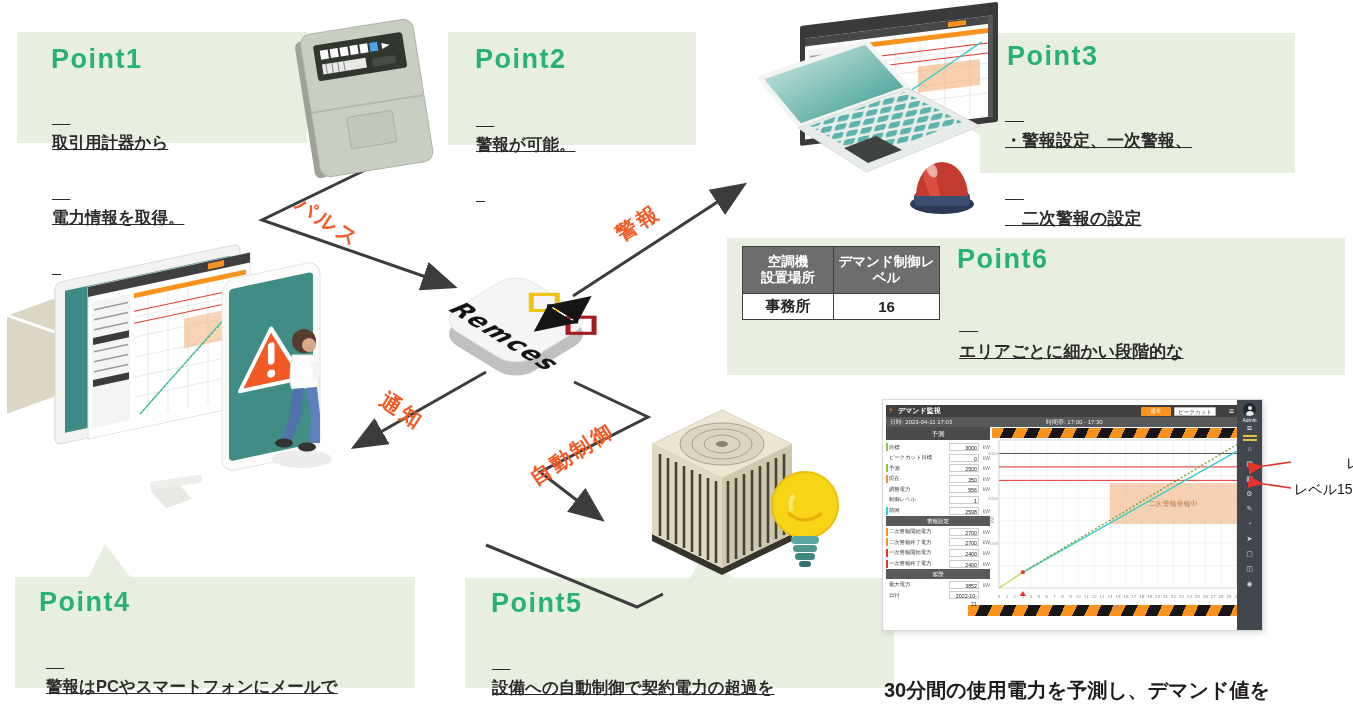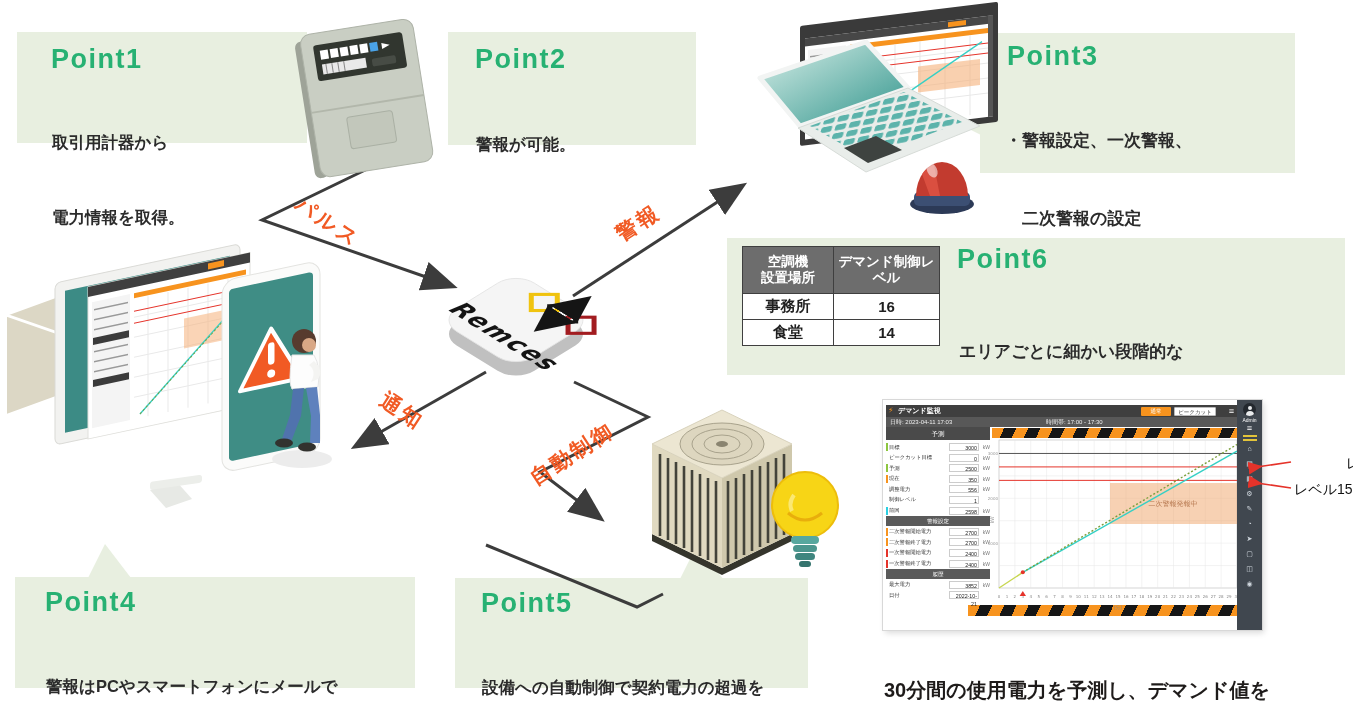--- a/index.html
+++ b/index.html
@@ -2,21 +2,21 @@
 <html><head>
 <meta charset="utf-8">
 <style>
   html,body{margin:0;padding:0;background:#fff;}
   body{width:1353px;height:716px;position:relative;overflow:hidden;
        font-family:"Liberation Sans","DejaVu Sans",sans-serif;}
   .abs{position:absolute;}
   
   .panel{position:absolute;background:#e8efe0;z-index:1;}
   .ptitle{position:absolute;font-weight:bold;color:#27b173;font-size:27px;letter-spacing:1.5px;}
-  .pbody{position:absolute;font-weight:bold;color:#2b2b2b;font-size:16.5px;line-height:25px;white-space:pre;}
+  .pbody{position:absolute;font-weight:bold;color:#2b2b2b;font-size:16.5px;line-height:25px;white-space:pre;text-decoration:underline;}
   .tail-up{position:absolute;width:0;height:0;border-left:17px solid transparent;border-right:26px solid transparent;border-bottom:34px solid #e8efe0;}
   .tail-left{position:absolute;width:0;height:0;border-top:15px solid transparent;border-bottom:15px solid transparent;border-right:30px solid #e8efe0;}
   
   .flow-label{position:absolute;color:#f15a24;font-weight:bold;font-size:21px;letter-spacing:3px;z-index:6;transform-origin:left center;white-space:nowrap;}
   
   table.ctl{border-collapse:collapse;background:#fff;}
   table.ctl th{background:#6d6d6d;color:#fff;font-size:13.5px;font-weight:bold;border:1px solid #3f3f3f;line-height:16px;}
   table.ctl td{border:1px solid #3f3f3f;font-size:15px;color:#1f1f1f;text-align:center;height:23px;font-weight:bold;}
   table.ctl th.c1{width:88px;height:44px;}
   table.ctl th.c2{width:103px;}
@@ -116,44 +116,40 @@
             <div>設置場所</div>
         </th>
         <th class="c2">デマンド制御レベル</th>
       </tr>
     </thead>
     <tbody id="ctl-rows">
         <tr>
           <td>事務所</td>
           <td>16</td>
         </tr>
-        <tr>
-          <td>食堂</td>
-          <td>14</td>
-        </tr>
       </tbody>
   </table>
   <div class="ptitle" style="left:230px;top:6px;">Point6</div>
   <div class="pbody" style="left:232px;top:46px;line-height:27px;font-size:17px;">
     <div>エリアごとに細かい段階的な</div>
     <div>制御を組むことで快適性と</div>
     <div>省エネ性を両立。</div>
   </div>
 </section>
 
 <section class="panel" style="left:15px;top:577px;width:400px;height:111px;">
   <div class="tail-up" style="left:73px;top:-33px;"></div>
-  <div class="ptitle" style="left:30px;top:10px;">Point4</div>
+  <div class="ptitle" style="left:24px;top:10px;">Point4</div>
   <div class="pbody" style="left:31px;top:47px;">
     <div>警報はPCやスマートフォンにメールで</div>
     
   </div>
 </section>
 
-<section class="panel" style="left:455px;top:578px;width:353px;height:110px;">
+<section class="panel" style="left:465px;top:578px;width:409px;height:110px;padding-left:20px;">
   <div class="tail-up" style="left:225px;top:-33px;"></div>
   <div class="ptitle" style="left:26px;top:10px;">Point5</div>
   <div class="pbody" style="left:27px;top:47px;">
     <div>設備への自動制御で契約電力の超過を</div>
     
   </div>
 </section>
 
 <div class="flow-label" style="left:297px;top:188px;transform:rotate(33deg);">パルス</div>
 <div class="flow-label" style="left:618px;top:222px;transform:rotate(-33deg);">警報</div>

